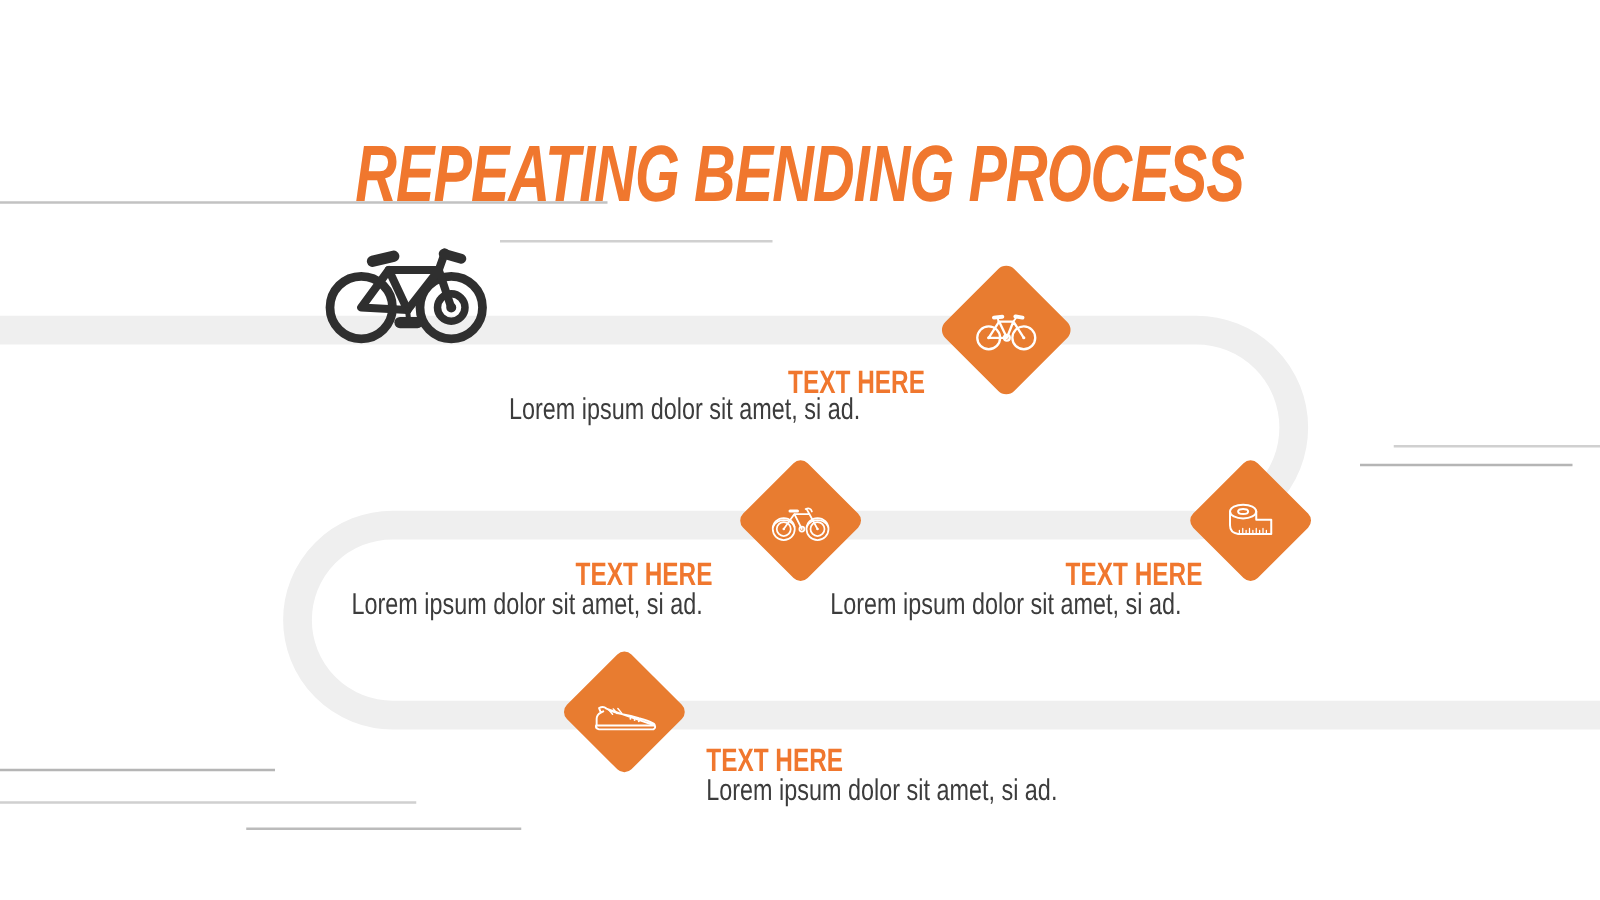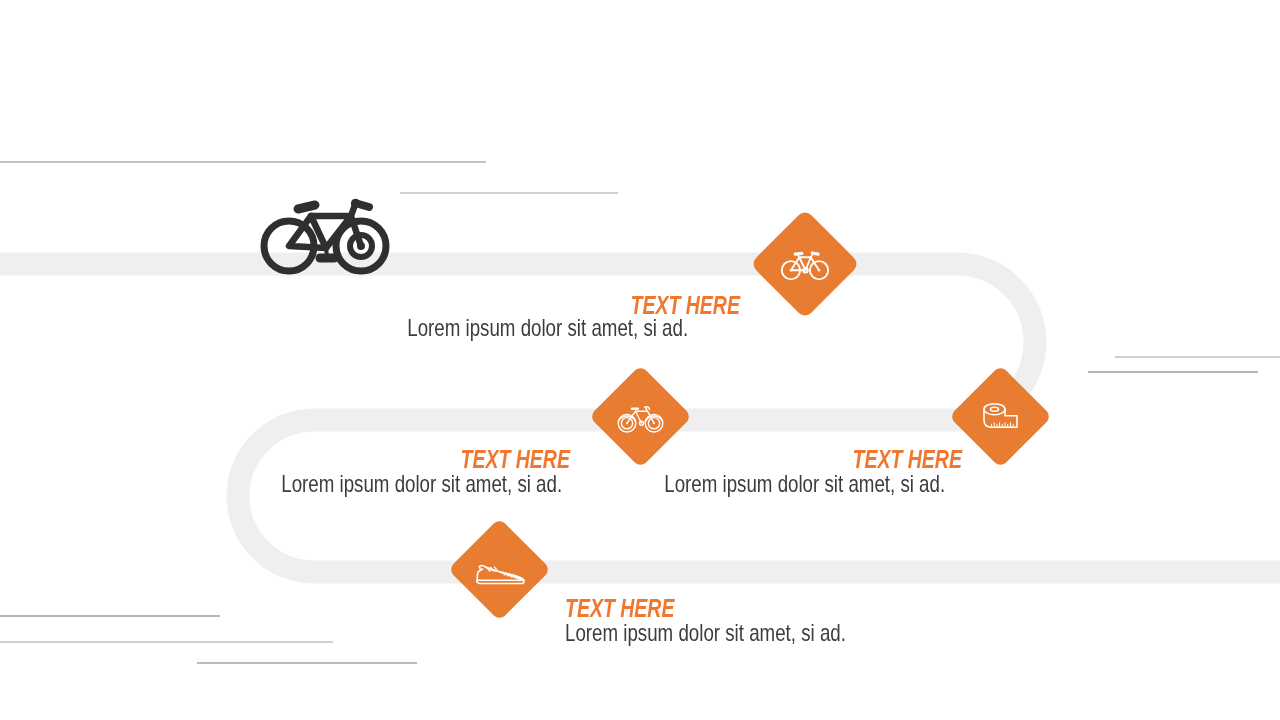--- a/index.html
+++ b/index.html
@@ -31,21 +31,21 @@
     position:absolute;background:var(--diamond);transform:rotate(45deg);
     z-index:3;display:flex;align-items:center;justify-content:center;
   }
   .d1{left:766px;top:225px;width:78px;height:78px;border-radius:9px;}
   .d2{left:604px;top:380px;width:73px;height:73px;border-radius:8px;}
   .d3{left:964px;top:380px;width:73px;height:73px;border-radius:8px;}
   .d4{left:463px;top:533px;width:73px;height:73px;border-radius:8px;}
   .dicon{transform:rotate(-45deg);display:flex;align-items:center;justify-content:center;}
 
   .th{
-    position:absolute;z-index:2;font-size:26px;font-weight:bold;font-style:italic;
+    position:absolute;z-index:2;font-size:26px;font-weight:bold;
     color:var(--accent);white-space:nowrap;line-height:1;
   }
   .th .cond{display:inline-block;transform:scaleX(0.75);}
   .lorem{
     position:absolute;z-index:2;font-size:24px;color:var(--body-text);
     white-space:nowrap;line-height:1.1;
   }
   .lorem .cond{display:inline-block;transform:scaleX(0.78);}
   .anchor-r .cond{transform-origin:100% 50%;}
   .anchor-l .cond{transform-origin:0 50%;}
@@ -68,20 +68,21 @@
   </svg>
 
   <div class="dline l1"></div>
   <div class="dline l2"></div>
   <div class="dline l3"></div>
   <div class="dline l4"></div>
   <div class="dline l5"></div>
   <div class="dline l6"></div>
   <div class="dline l7"></div>
 
+  <h1 class="title"><span class="cond">REPEATING BENDING PROCESS</span></h1>
 
   <svg class="hero-bike" width="132" height="88" viewBox="0 0 132 88">
     <g fill="none" stroke="var(--hero)" stroke-linecap="round" stroke-linejoin="round">
       <circle cx="29" cy="58" r="25" stroke-width="7"></circle>
       <circle cx="101" cy="58" r="25" stroke-width="7"></circle>
       <circle cx="101" cy="58" r="11" stroke-width="6"></circle>
       <circle cx="101" cy="58" r="2" stroke-width="4"></circle>
       <path d="M29 58 L66 60 L51 28 Z" stroke-width="6.5"></path>
       <path d="M51 28 H91 L66 60 M91 28 L101 58 M91 28 L96 14" stroke-width="6.5"></path>
       <path d="M95 15 L109 19" stroke-width="8"></path>

